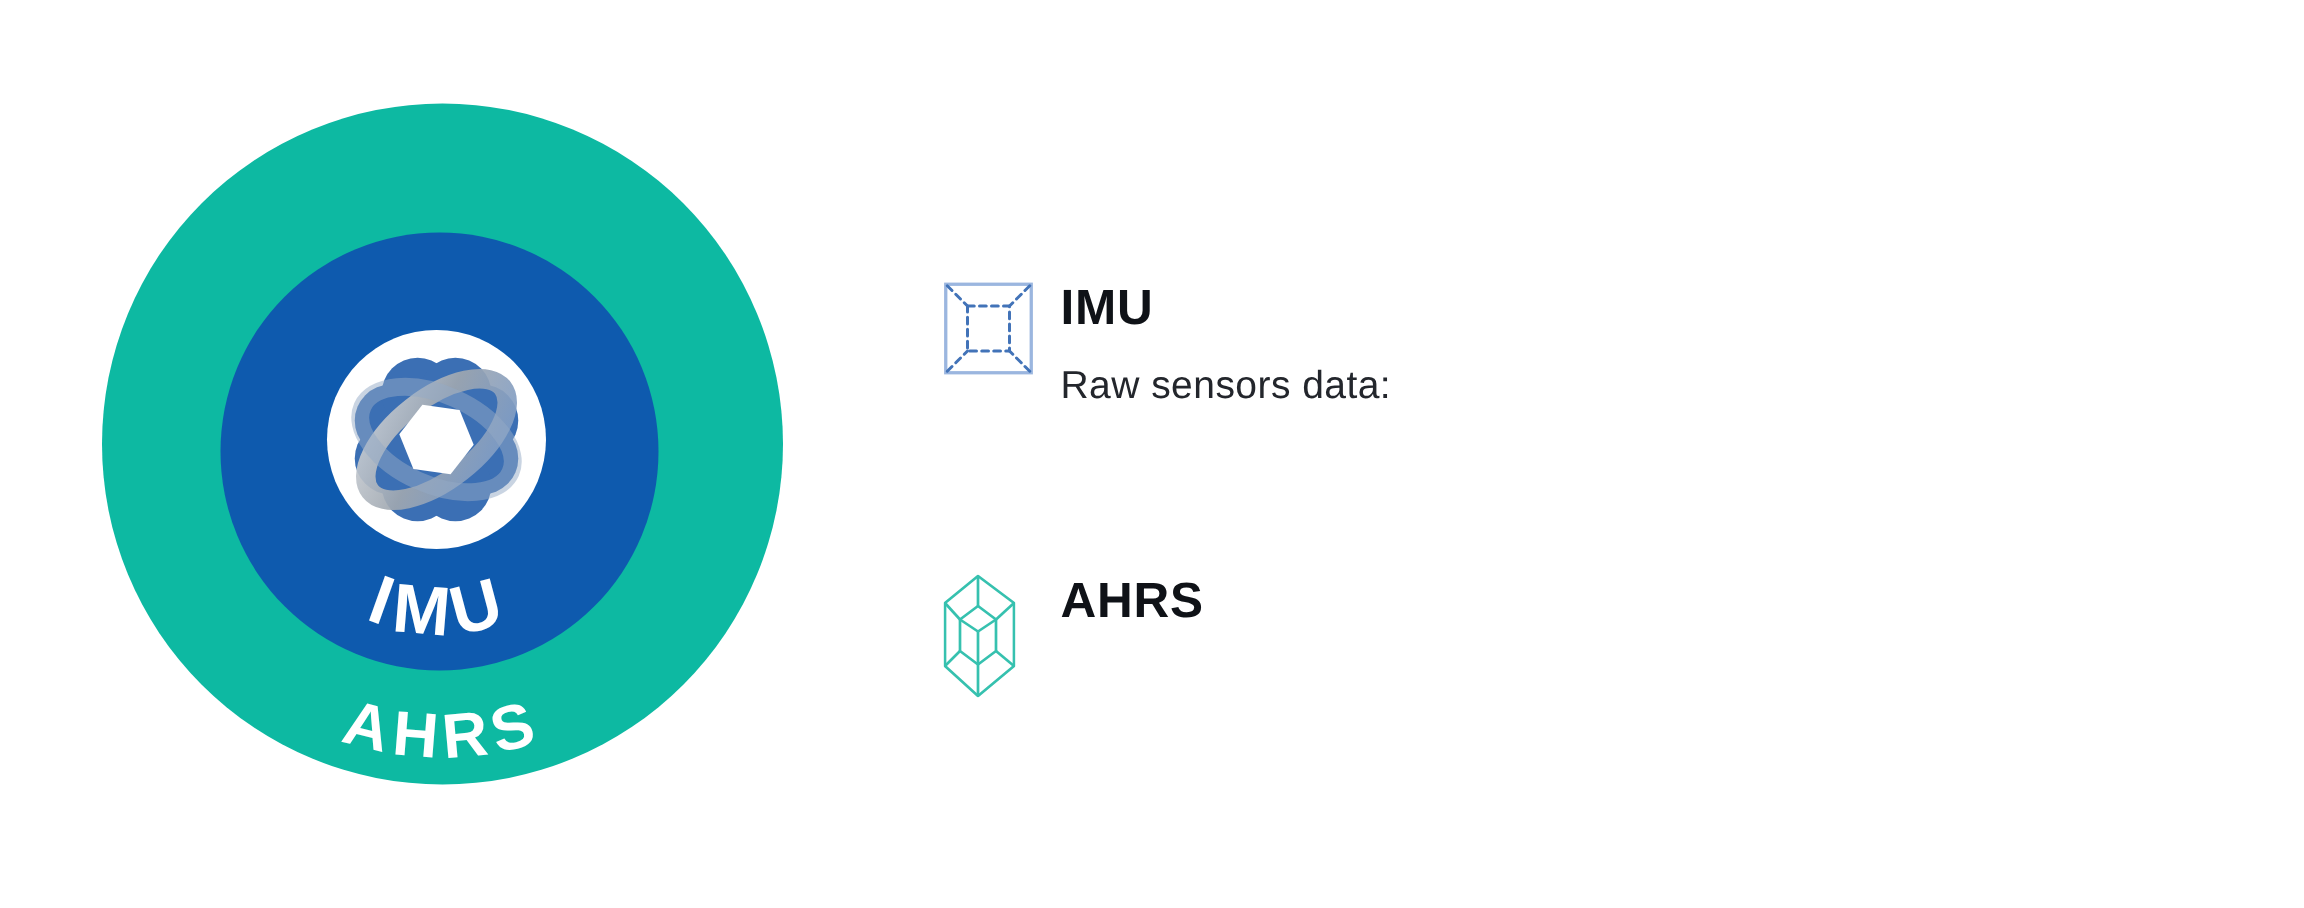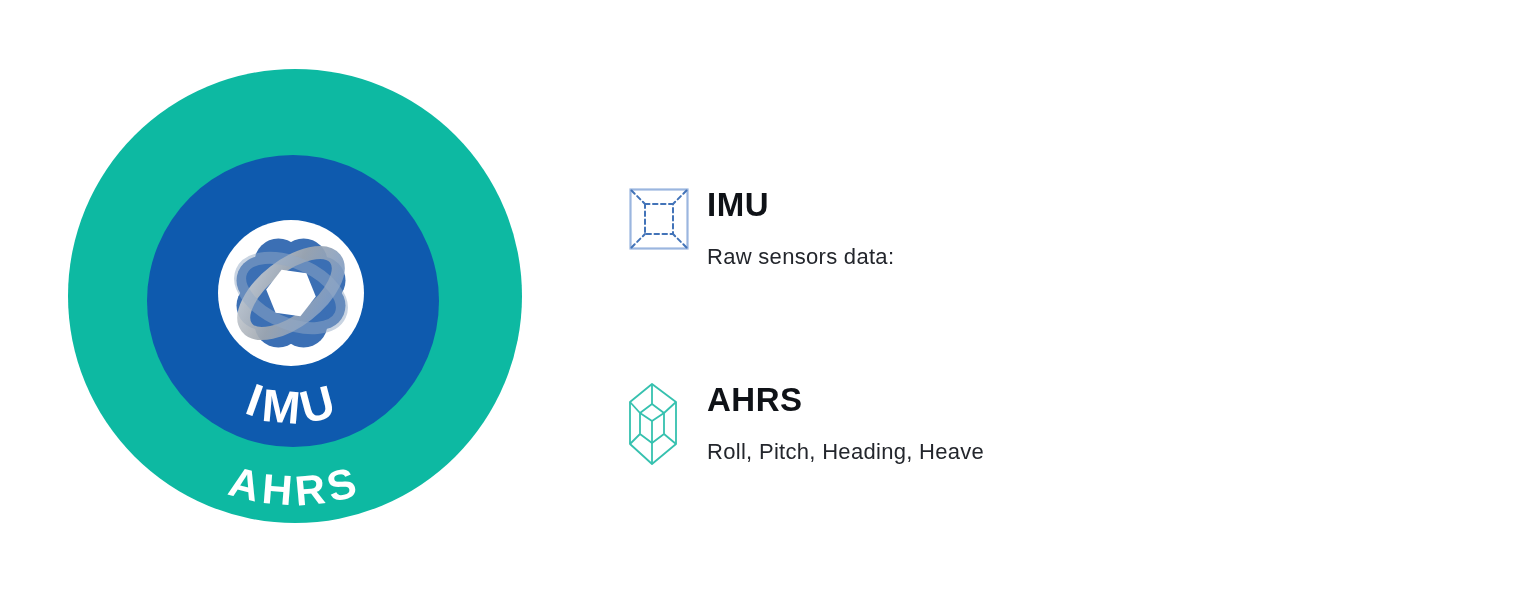--- a/index.html
+++ b/index.html
@@ -36,21 +36,21 @@
   .legend-title {
     font-size: 33px;
     font-weight: 800;
     line-height: 36px;
     letter-spacing: 0.5px;
     color: #0F1217;
     margin-top: 2px;
   }
   .legend-desc {
     margin-top: 10px;
-    font-size: 22px;
+    font-size: 26px;
     font-weight: 300;
     line-height: 47px;
     letter-spacing: 0.3px;
     color: #23262C;
     white-space: nowrap;
   }
 </style>
 </head>
 <body>
 
@@ -133,19 +133,16 @@
           <line x1="1" y1="61" x2="11" y2="51"></line>
           <line x1="1" y1="19" x2="11" y2="30"></line>
           <line x1="11" y1="30" x2="23" y2="38"></line>
           <line x1="35" y1="30" x2="23" y2="38"></line>
           <line x1="23" y1="38" x2="23" y2="60"></line>
         </g>
       </svg>
     </div>
     <div class="legend-text">
       <div class="legend-title">AHRS</div>
-      <div class="legend-desc">
-        <div>Roll, Pitch, Heading, Heave</div>
-      </div>
     </div>
   </div>
 
 </div>
 
 </body></html>

